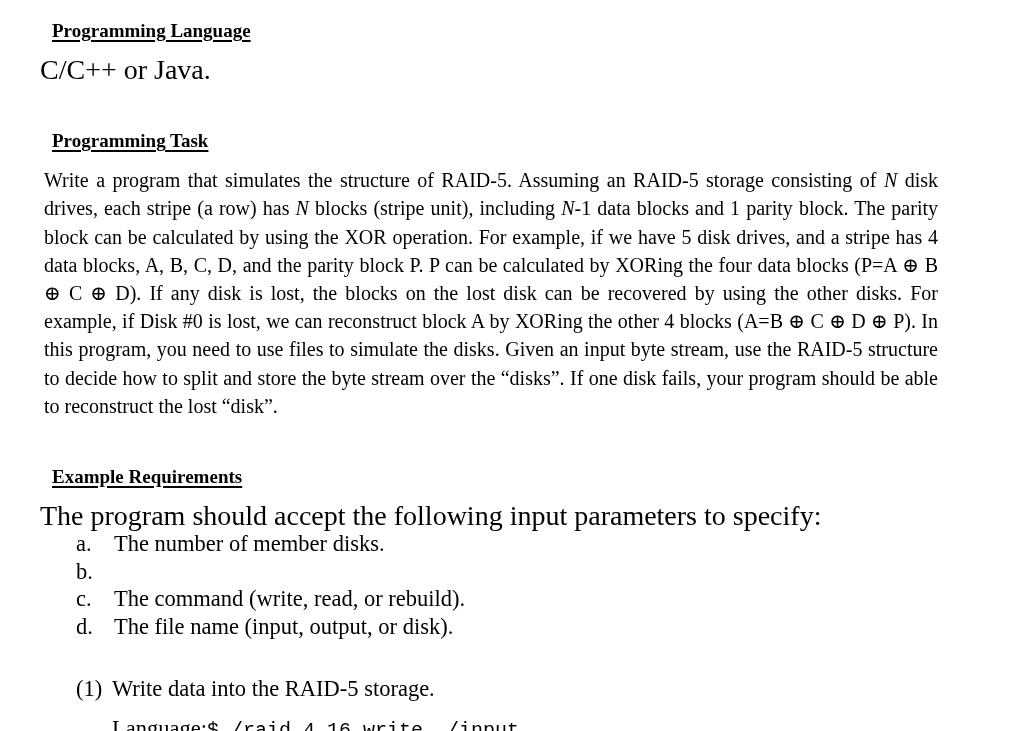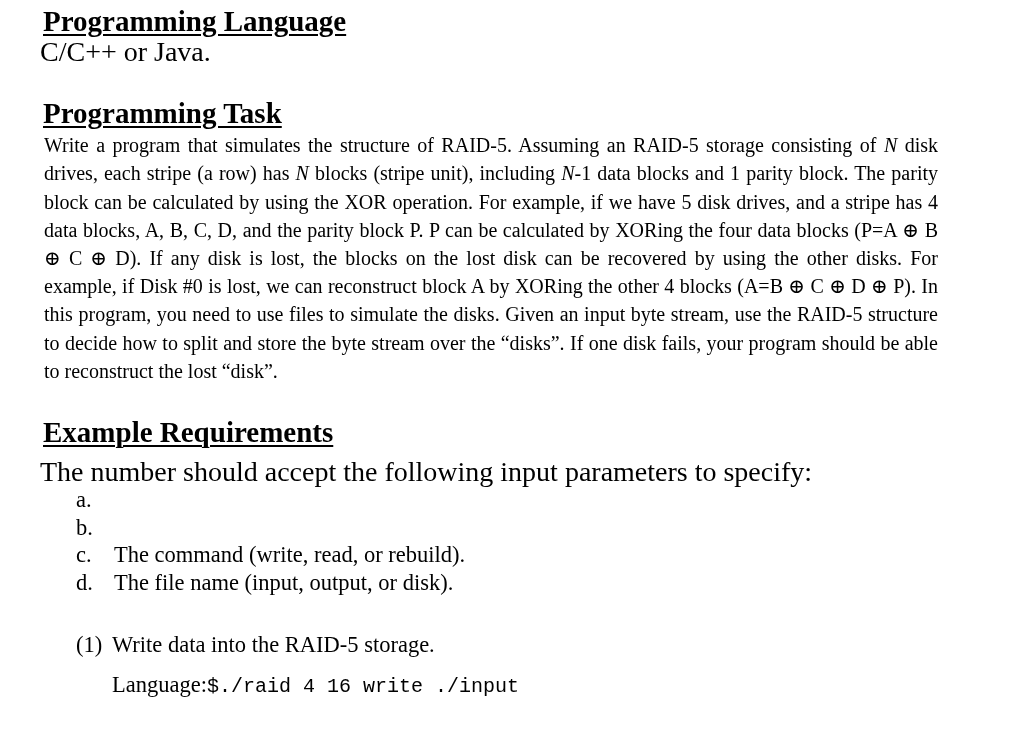--- a/index.html
+++ b/index.html
@@ -19,23 +19,23 @@
       position: absolute;
       left: 40px;
       top: 5px;
       width: 902px;
     }
     .heading {
       font-weight: bold;
       text-decoration: underline;
       text-decoration-thickness: 2px;
       text-underline-offset: 3px;
-      font-size: 29px;
+      font-size: 19px;
       line-height: 27px;
-      margin: 3px;
+      margin: 12px;
     }
     .line {
       font-size: 28px;
       line-height: 28.2px;
       margin: 0;
     }
     .para {
       font-size: 20px;
       line-height: 28.2px;
       text-align: justify;
@@ -98,25 +98,26 @@
 
   <section>
     <h2 class="heading">Programming Task</h2>
     <p class="para"><span>Write a program that simulates the structure of RAID-5. Assuming an RAID-5 storage consisting of </span><i>N</i><span> disk drives, each stripe (a row) has </span><i>N</i><span> blocks (stripe unit), including </span><i>N</i><span>-1 data blocks and 1 parity block. The parity block can be calculated by using the XOR operation. For example, if we have 5 disk drives, and a stripe has 4 data blocks, A, B, C, D, and the parity block P. P can be calculated by XORing the four data blocks (P=A ⊕ B ⊕ C ⊕ D). If any disk is lost, the blocks on the lost disk can be recovered by using the other disks. For example, if Disk #0 is lost, we can reconstruct block A by XORing the other 4 blocks (A=B ⊕ C ⊕ D ⊕ P). In this program, you need to use files to simulate the disks. Given an input byte stream, use the RAID-5 structure to decide how to split and store the byte stream over the “disks”. If one disk fails, your program should be able to reconstruct the lost “disk”.</span></p>
   </section>
 
   <div class="gap-req"></div>
 
   <section class="req-heading-wrap">
     <h2 class="heading">Example Requirements</h2>
-    <p class="line intro">The number should accept the following input parameters to specify:</p>
+    <p class="line intro">The program should accept the following input parameters to specify:</p>
 
     <ul class="list">
       <li>
         <span class="marker">a.</span>
+        <span>The number of member disks.</span>
       </li>
       <li>
         <span class="marker">b.</span>
       </li>
       <li>
         <span class="marker">c.</span>
         <span>The command (write, read, or rebuild).</span>
       </li>
       <li>
         <span class="marker">d.</span>

